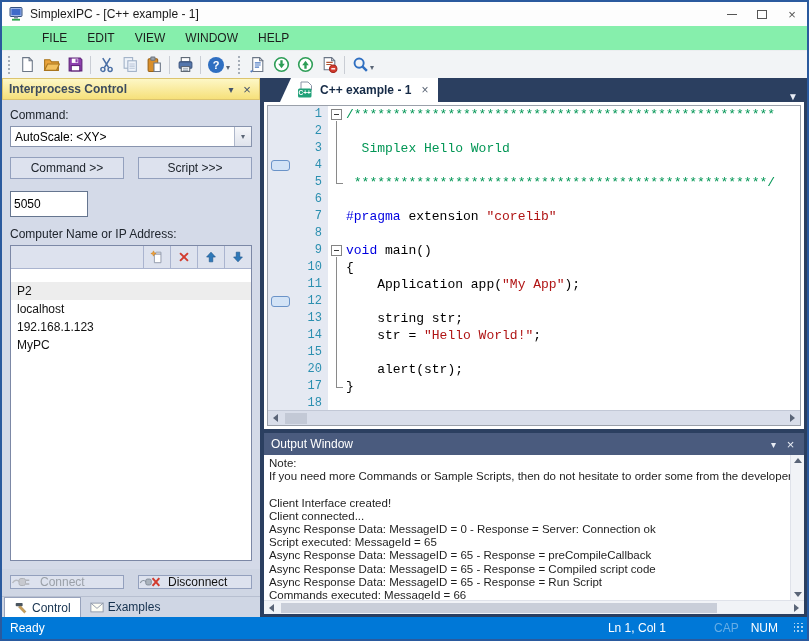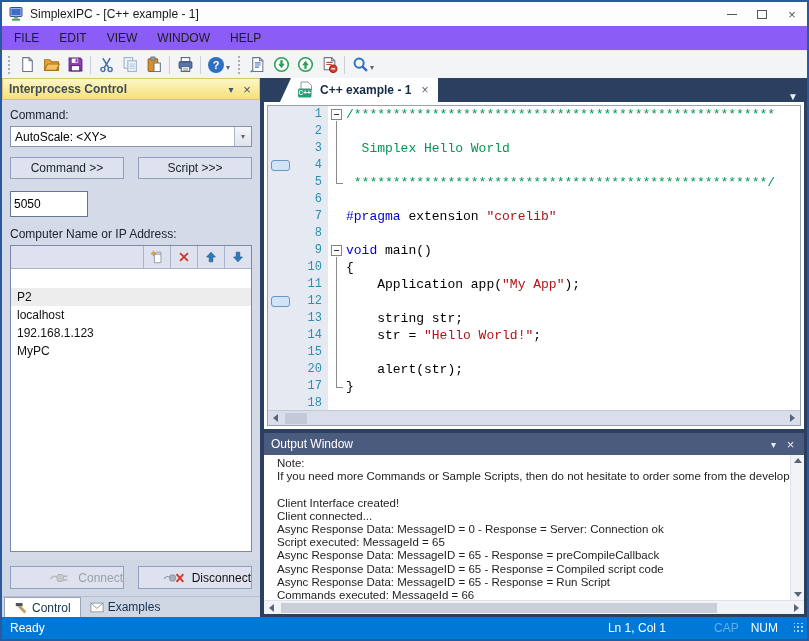--- a/index.html
+++ b/index.html
@@ -10,21 +10,21 @@
   .titlebar { height:24px; background:#fdfdfd; display:flex; align-items:center; flex:none; }
   .app-logo { width:16px; height:16px; margin:0 5px 0 7px; flex:none; }
   .title-text { font-size:12px; color:#1a1a1a; }
   .title-spacer { flex:1; }
   .win-btn { width:30px; height:23px; display:flex; align-items:center; justify-content:center; color:#555; }
   .min-glyph { width:10px; height:1px; background:#555; display:block; }
   .max-glyph { width:10px; height:9px; border:1px solid #555; display:block; }
   .close-glyph { font-size:13px; color:#555; line-height:1; }
 
   
-  .menubar { height:25px; background:#8b5cf6; display:flex; align-items:center; padding-left:2px; flex:none; border-bottom:1px solid #eceef0;text-align:center; }
+  .menubar { height:25px; background:#86efac; display:flex; align-items:center; padding-left:30px; flex:none; border-bottom:1px solid #eceef0;text-align:center; }
   .menu-item { padding:0 10px; font-size:12px; color:#1d1d1d; line-height:24px; }
 
   
   .toolbar { height:27px; background:#f2f4f6; display:flex; align-items:center; padding-left:2px; flex:none; }
   .tb-btn { width:24px; height:23px; display:flex; align-items:center; justify-content:center; }
   .tb-btn svg { width:17px; height:17px; }
   .tb-sep { width:1px; height:18px; background:#c9cdd4; margin:0 3px; }
   .tb-grip { width:5px; height:20px; margin:0 3px; background-image:radial-gradient(circle, #a6aeb8 1px, transparent 1.3px); background-size:4px 4px; }
   .tb-caret { font-size:8px; color:#5a6575; margin:6px 4px 0 -2px; }
   .help-circle { width:16px; height:16px; border-radius:50%; background:#2f6fc1; color:#fff; font-size:11px; font-weight:bold; display:flex; align-items:center; justify-content:center; }
@@ -43,25 +43,25 @@
   .combo { height:21px; border:1px solid #8894ae; background:#fff; display:flex; align-items:center; margin-bottom:10px; }
   .combo-value { flex:1; font-size:12px; color:#000; padding-left:4px; }
   .combo-arrow { width:17px; height:100%; background:linear-gradient(#f6f7fa,#dfe3ec); border-left:1px solid #aeb7ca; display:flex; align-items:center; justify-content:center; font-size:8px; color:#5a6575; }
   .btn-row { display:flex; gap:14px; margin-bottom:12px; }
   .panel-btn { flex:1; height:22px; background:#dde2ee; border:1px solid #93a0bd; font-size:12px; color:#20262e; display:flex; align-items:center; justify-content:center; }
   .port-input { width:78px; height:19px; border:1px solid #65758f; font-size:12px; font-family:"Liberation Sans",sans-serif; padding:12px 3px; margin-bottom:10px; }
   .host-list { flex:1; border:1px solid #7c88a6; background:#fff; display:flex; flex-direction:column; min-height:0; }
   .list-toolbar { height:23px; flex:none; background:#dde2ee; border-bottom:1px solid #aab4cf; display:flex; justify-content:flex-end; }
   .list-tb-btn { width:27px; border-left:1px solid #aab4cf; display:flex; align-items:center; justify-content:center; }
   .list-tb-btn svg { width:14px; height:14px; }
-  .list-items { flex:1; overflow:hidden; padding-top:19px; }
+  .list-items { flex:1; overflow:hidden; padding-top:13px; }
   .list-item { height:18px; font-size:12px; color:#111; padding-left:6px; display:flex; align-items:center; }
   .list-item.selected { background:#ededed; }
   .connect-row { display:flex; gap:14px; margin:6px 8px 7px 8px; flex:none; }
-  .conn-btn { flex:1; height:23px; background:#dde2ee; border:1px solid #93a0bd; display:flex; align-items:center; justify-content:flex-end; gap:7px; font-size:12px; color:#111; }
+  .conn-btn { flex:1; height:14px; background:#dde2ee; border:1px solid #93a0bd; display:flex; align-items:center; justify-content:flex-start; gap:7px; font-size:12px; color:#111; }
   .conn-btn svg { width:22px; height:14px; }
   .conn-btn.disabled { color:#9aa0a8; }
   .conn-btn.disabled svg { opacity:.5; filter:grayscale(1); }
   .bottom-tabs { height:21px; flex:none; background:#cfd6e4; display:flex; align-items:stretch; padding-left:2px; border-top:1px solid #b7bfd0; }
   .b-tab { display:flex; align-items:center; gap:4px; padding:0 9px; font-size:12px; color:#16324f; }
   .b-tab svg { width:14px; height:13px; }
   .b-tab.active { background:#fff; border:1px solid #98a3bc; border-bottom:none; }
 
   
   .workspace { flex:1; display:flex; flex-direction:column; padding:0 3px 3px 4px; min-width:0; min-height:0; }
@@ -101,21 +101,21 @@
   .h-spacer { flex:1; }
 
   .pane-gap { height:4px; flex:none; }
 
   
   .output-card { height:181px; flex:none; display:flex; flex-direction:column; background:#fff; }
   .output-header { height:22px; flex:none; background:#4a5b7e; display:flex; align-items:center; padding:0 5px 0 7px; }
   .output-title { flex:1; font-size:12px; color:#fff; }
   .output-caret, .output-close { width:17px; text-align:center; color:#e8ecf4; font-size:10px; }
   .output-close { font-size:13px; }
-  .output-body { flex:1; display:flex; min-height:0;margin-left:8px; }
+  .output-body { flex:1; display:flex; min-height:0; }
   .output-text { flex:1; overflow:hidden; padding:2px 0 0 5px; font-size:11.5px; line-height:13.2px; color:#1e1e1e; white-space:pre; }
   .vscroll { width:14px; flex:none; background:#f1f3f7; border-left:1px solid #dfe2ea; display:flex; flex-direction:column; justify-content:space-between; align-items:center; padding:3px 0; }
   .output-hrow { height:14px; flex:none; display:flex; background:#f1f3f7; border-top:1px solid #dfe2ea; align-items:center; }
   .oh-thumb { flex:1; height:10px; background:#c9ced9; margin:0 2px; }
   .oh-endgap { width:70px; flex:none; }
 
   
   .statusbar { height:22px; flex:none; background:#0078d7; display:flex; align-items:center; color:#fff; font-size:12px; }
   .status-ready { margin-left:8px; flex:1; }
   .status-pos { margin-right:48px; }

